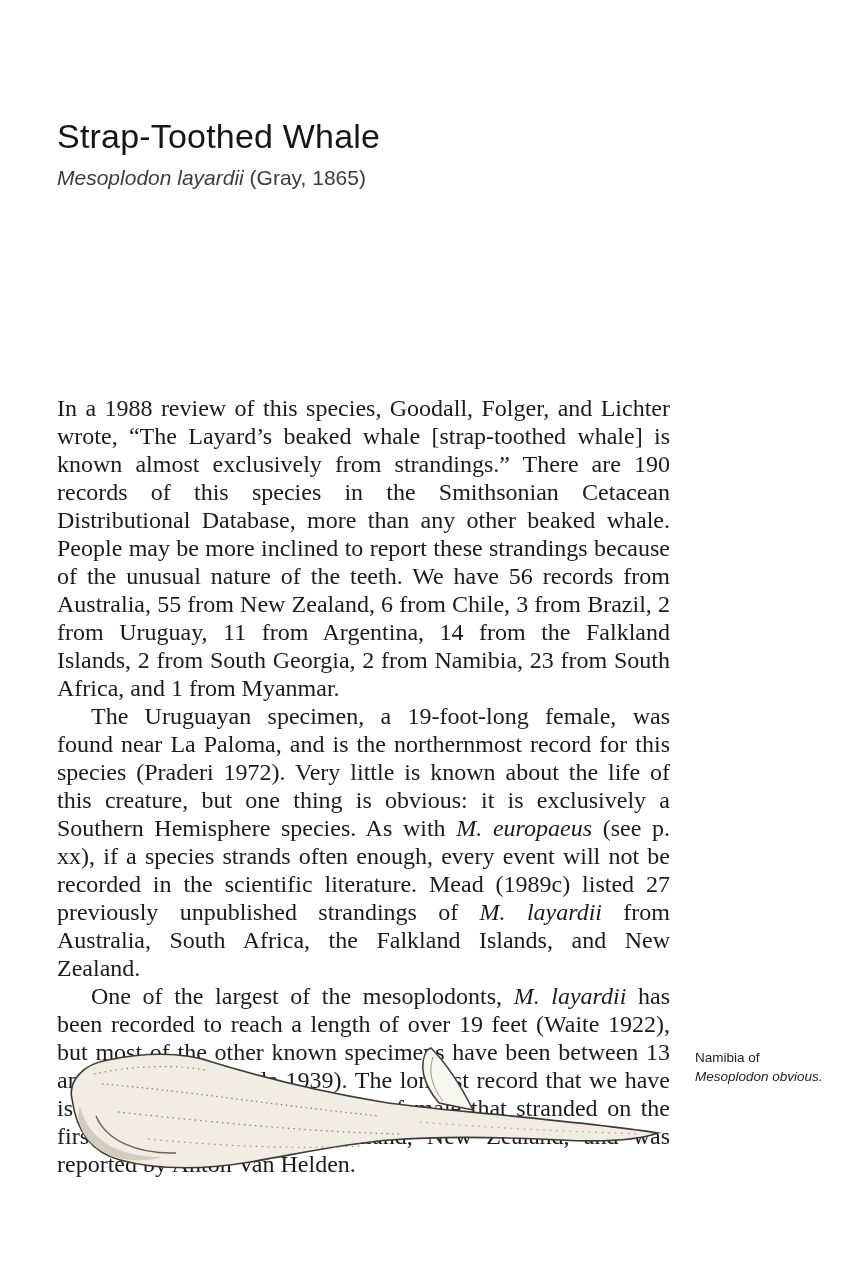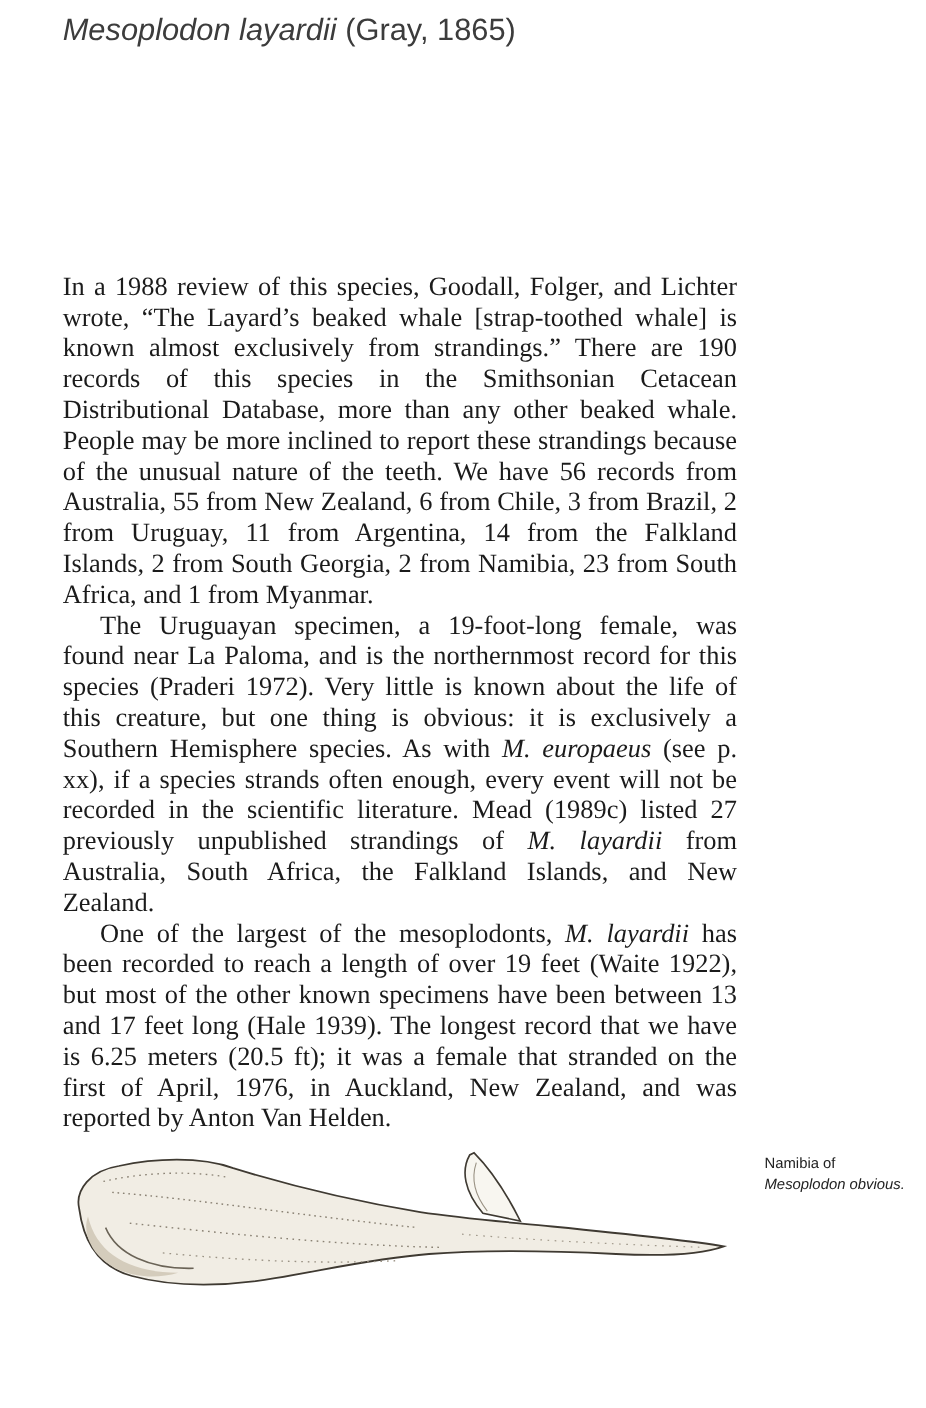--- a/index.html
+++ b/index.html
@@ -26,21 +26,21 @@
     font-family: "Liberation Sans", sans-serif;
     font-size: 34px;
     font-weight: 500;
     letter-spacing: 0.2px;
     color: #161616;
     line-height: 1.1;
   }
   .subtitle {
     margin: 10px 0 0 0;
     font-family: "Liberation Sans", sans-serif;
-    font-size: 28px;
+    font-size: 21px;
     font-weight: 400;
     color: #3c3c3c;
     line-height: 1.2;
   }
   .subtitle .species {
     font-style: italic;
   }
   .body-text {
     margin-top: 203px;
     font-family: "Liberation Serif", "DejaVu Serif", serif;
@@ -86,20 +86,21 @@
   .figure-caption .species {
     font-style: italic;
   }
 </style>
 </head>
 <body>
 
 <div class="page">
   <div class="content">
 
+    <h1 class="title">Strap-Toothed Whale</h1>
 
     <h2 class="subtitle"><span class="species">Mesoplodon layardii</span><span> (Gray, 1865)</span></h2>
 
     <div class="body-text">
       <p><span>In a 1988 review of this species, Goodall, Folger, and Lichter wrote, “The Layard’s beaked whale [strap-toothed whale] is known almost exclusively from strandings.” There are 190 records of this species in the Smithsonian Cetacean Distributional Database, more than any other beaked whale. People may be more inclined to report these strandings because of the unusual nature of the teeth. We have 56 records from Australia, 55 from New Zealand, 6 from Chile, 3 from Brazil, 2 from Uruguay, 11 from Argentina, 14 from the Falkland Islands, 2 from South Georgia, 2 from Namibia, 23 from South Africa, and 1 from Myanmar.</span></p>
 
       <p class="indent"><span>The Uruguayan specimen, a 19-foot-long female, was found near La Paloma, and is the northernmost record for this species (Praderi 1972). Very little is known about the life of this creature, but one thing is obvious: it is exclusively a Southern Hemisphere species. As with </span><i>M. europaeus</i><span> (see p. xx), if a species strands often enough, every event will not be recorded in the scientific literature. Mead (1989c) listed 27 previously unpublished strandings of </span><i>M. layardii</i><span> from Australia, South Africa, the Falkland Islands, and New Zealand.</span></p>
 
       <p class="indent"><span>One of the largest of the mesoplodonts, </span><i>M. layardii</i><span> has been recorded to reach a length of over 19 feet (Waite 1922), but most of the other known specimens have been between 13 and 17 feet long (Hale 1939). The longest record that we have is 6.25 meters (20.5 ft); it was a female that stranded on the first of April, 1976, in Auckland, New Zealand, and was reported by Anton Van Helden.</span></p>
     </div>

